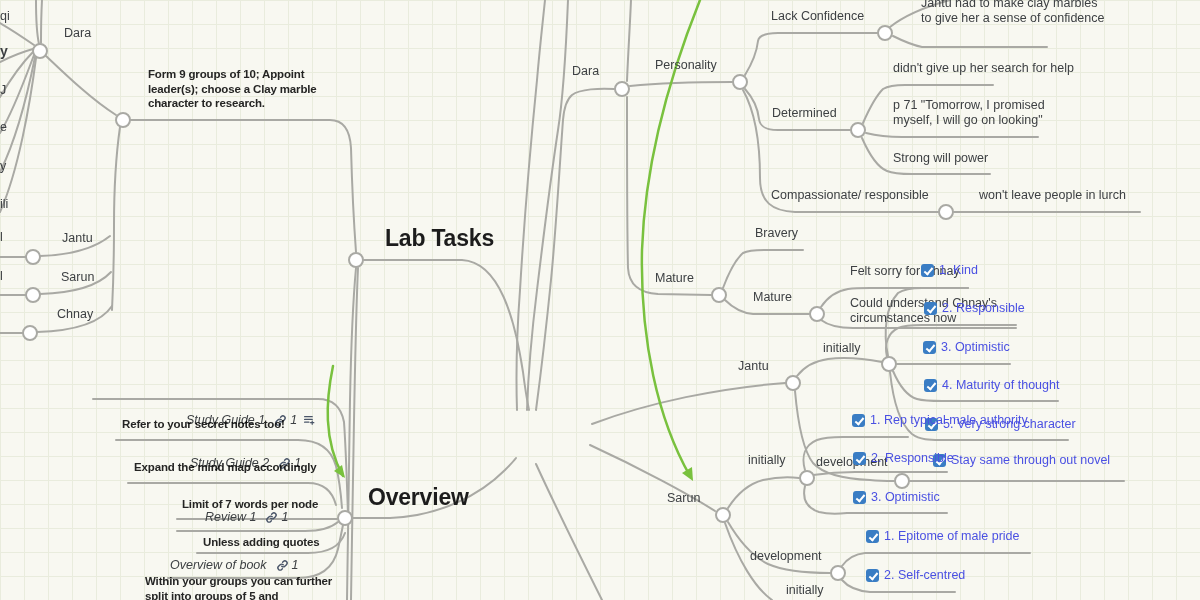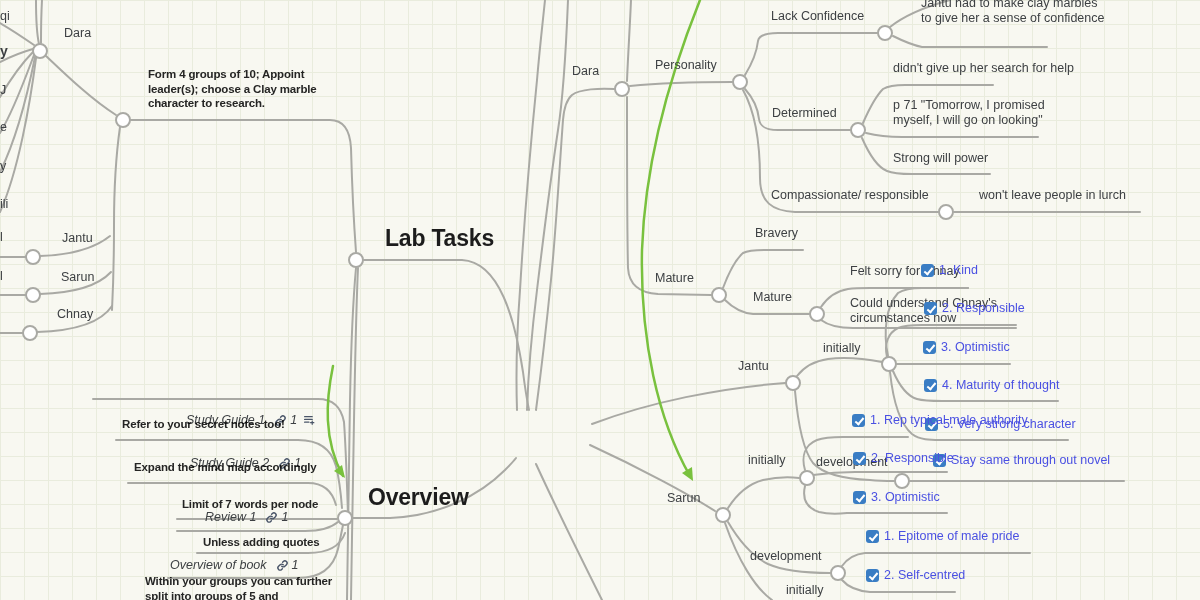--- a/index.html
+++ b/index.html
@@ -176,21 +176,21 @@
   <span class="frag" style="left:0;top:197px">ili</span>
   <span class="frag" style="left:0;top:230px">l</span>
   <span class="frag" style="left:0;top:269px">l</span>
 
   <span class="lbl" style="left:64px;top:26px">Dara</span>
   <span class="lbl" style="left:62px;top:231px">Jantu</span>
   <span class="lbl" style="left:61px;top:270px">Sarun</span>
   <span class="lbl" style="left:57px;top:307px">Chnay</span>
 
   <span class="hdr" style="left:385px;top:225px">Lab Tasks</span>
-  <div class="note wrap" style="left:148px;top:67px;width:178px">Form 4 groups of 10; Appoint leader(s); choose a Clay marble character to research.</div>
+  <div class="note wrap" style="left:148px;top:67px;width:178px">Form 9 groups of 10; Appoint leader(s); choose a Clay marble character to research.</div>
   <div class="note" style="left:122px;top:417px">Refer to your secret notes too!</div>
   <div class="note" style="left:134px;top:460px">Expand the mind map accordingly</div>
   <div class="note" style="left:182px;top:497px">Limit of 7 words per node</div>
   <div class="note" style="left:203px;top:535px">Unless adding quotes</div>
   <div class="note wrap" style="left:145px;top:574px;width:204px">Within your groups you can further split into groups of 5 and</div>
 
   <span class="hdr" style="left:368px;top:484px">Overview</span>
 
   <div class="res" style="left:186px;top:413px">
     <span>Study Guide 1</span>

